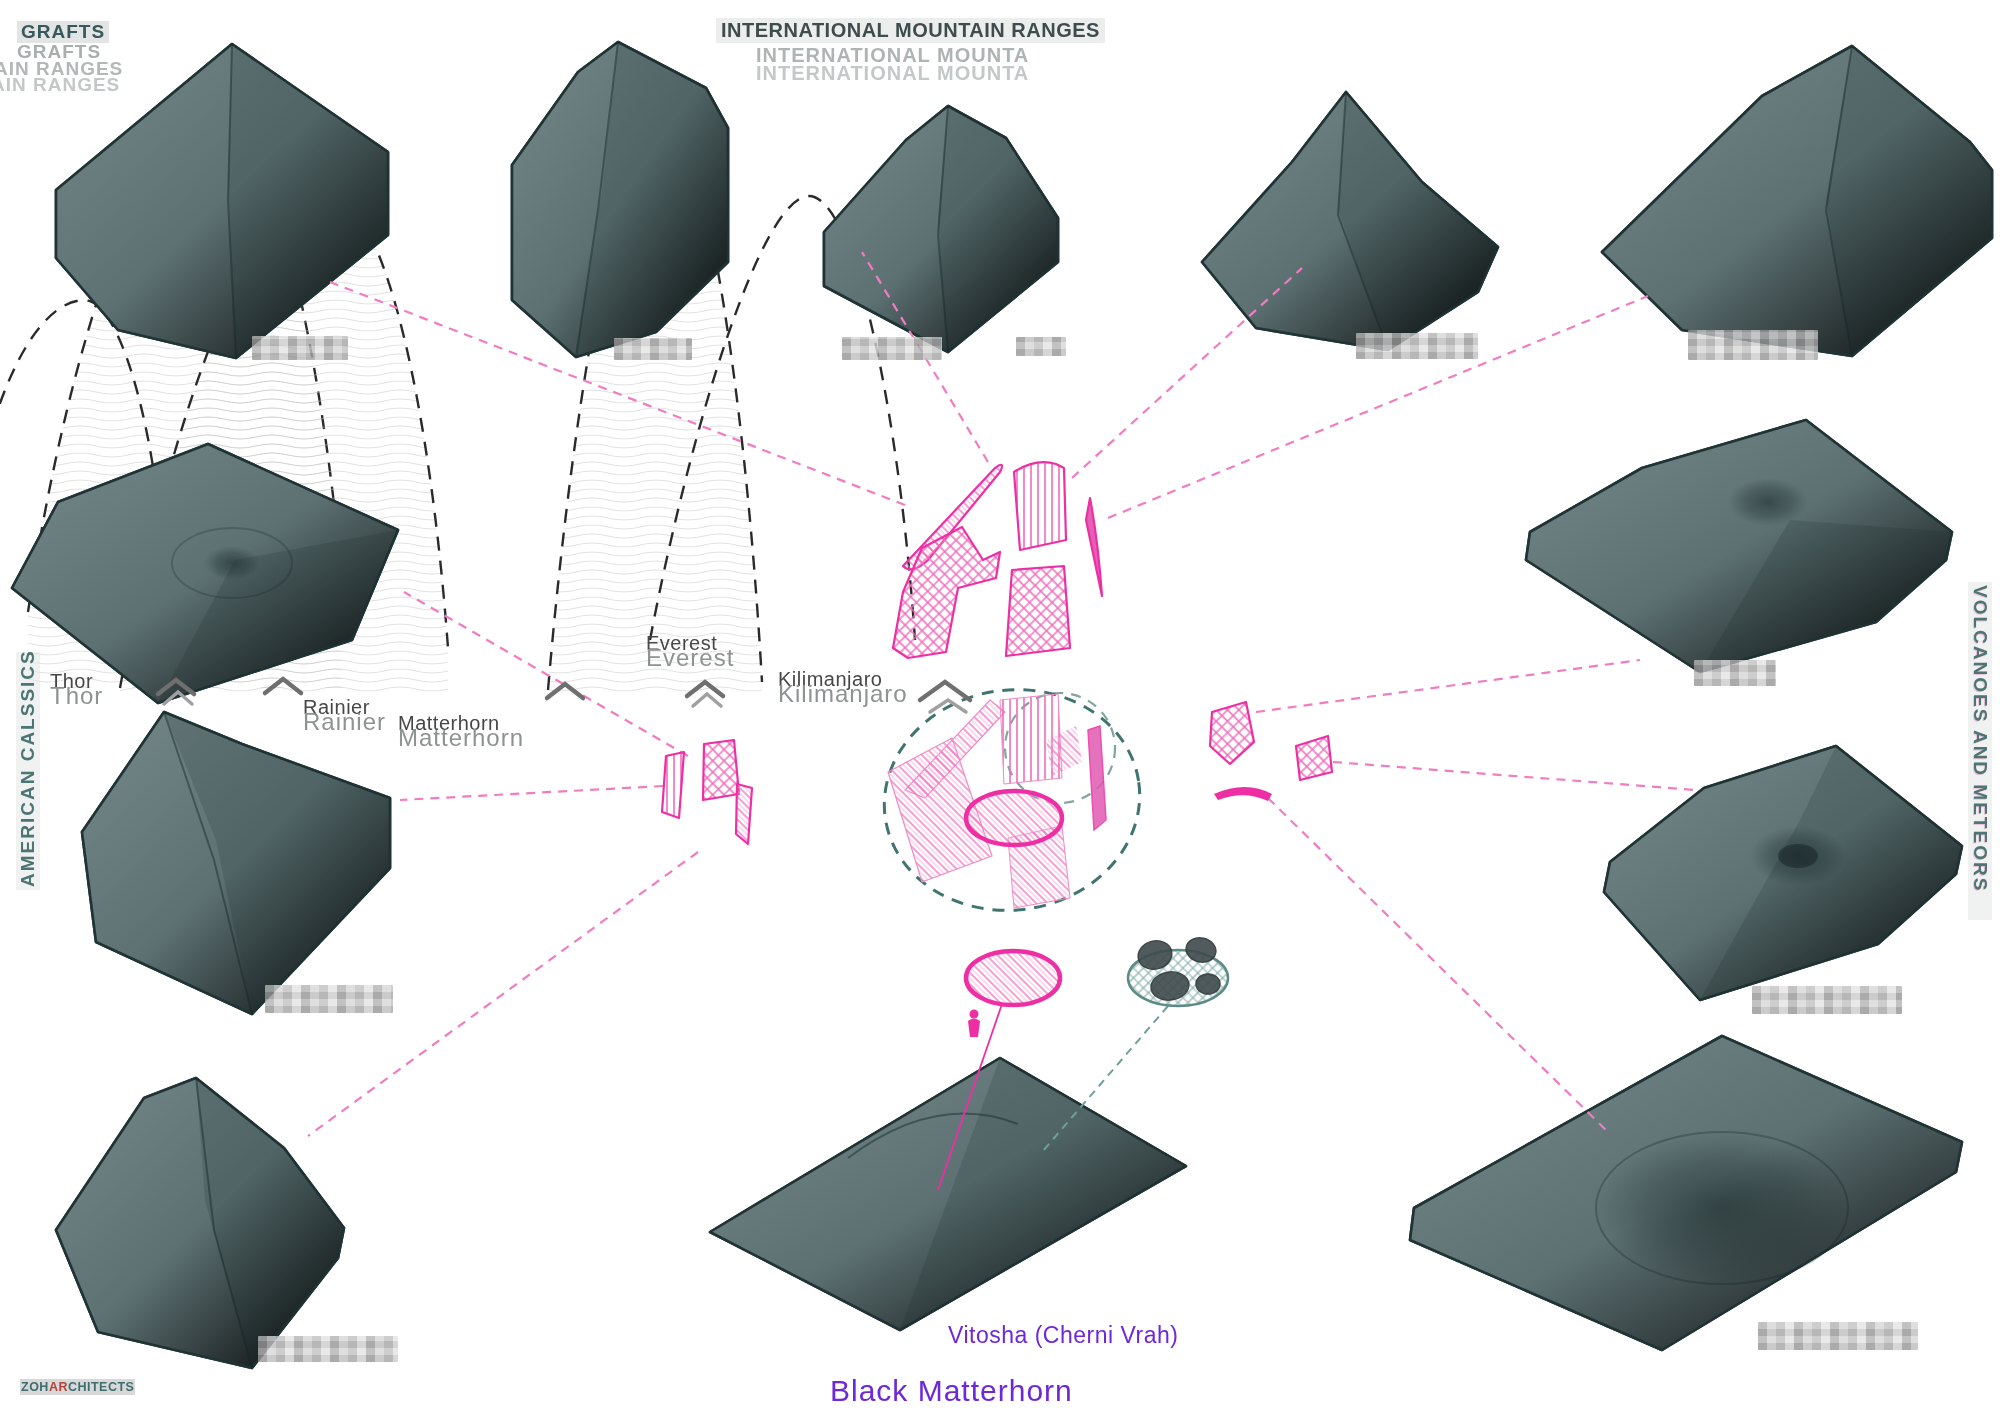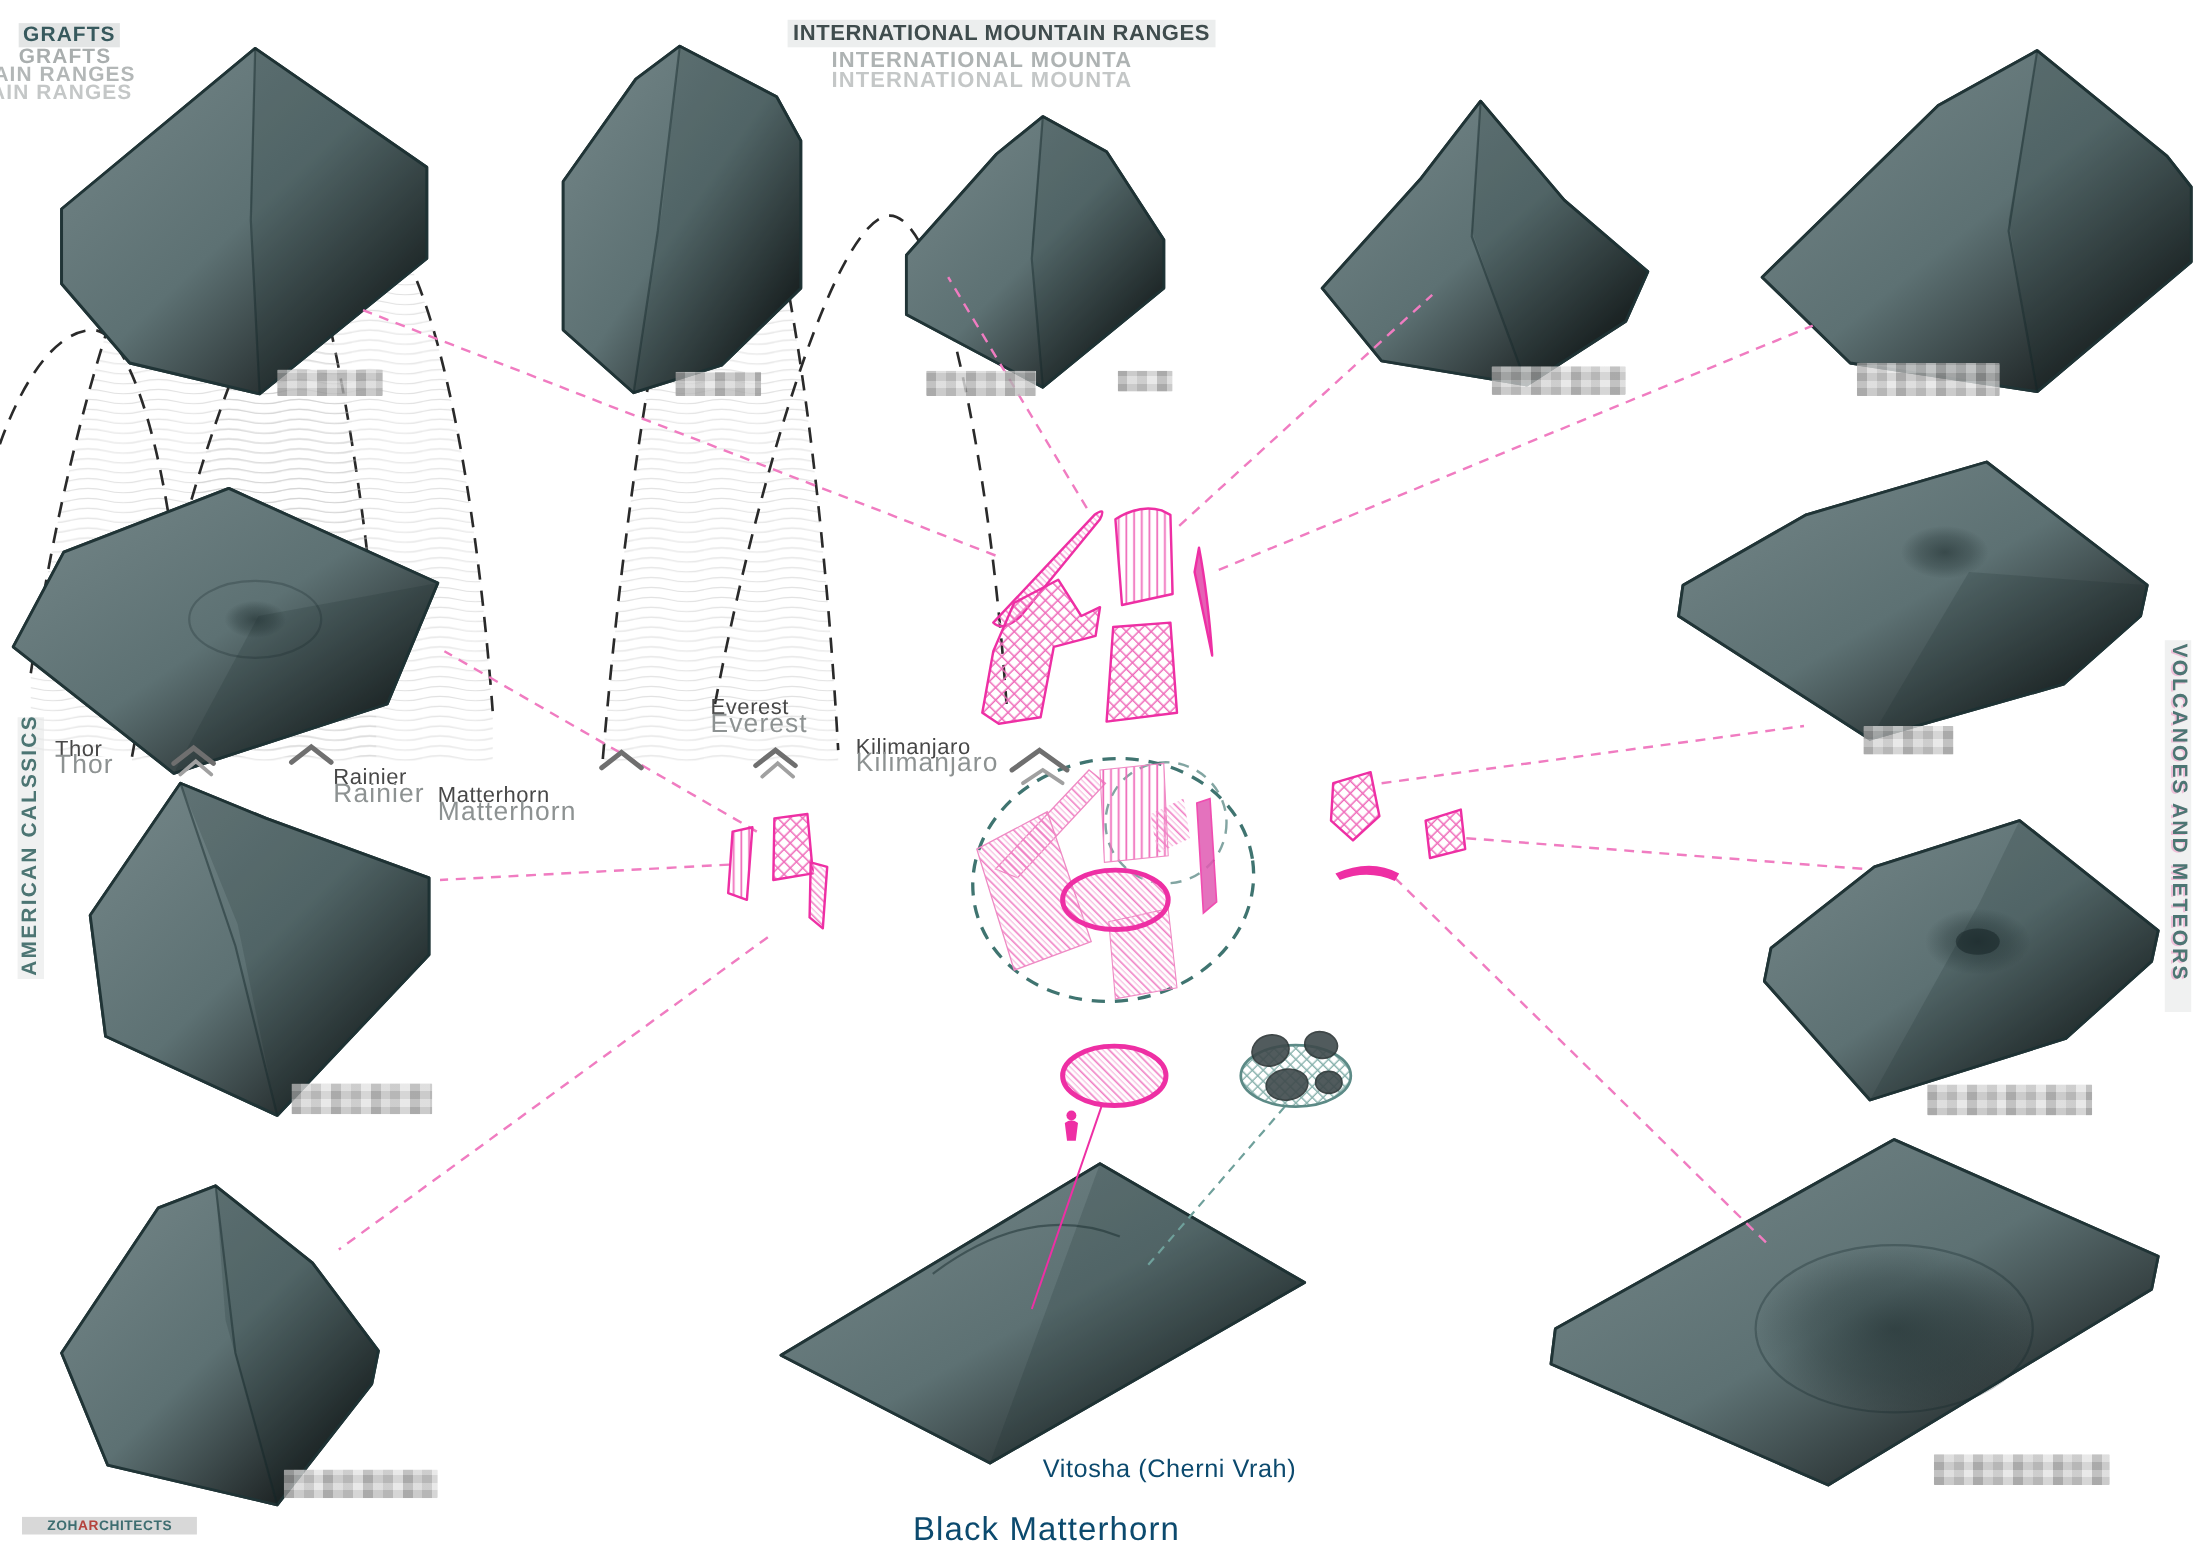--- a/index.html
+++ b/index.html
@@ -21,25 +21,25 @@
   .vert-right{text-shadow:1px 1px 0 rgba(240,80,160,.30);}
   
   .gl{white-space:nowrap;margin-left:38px;}
   .gl .t{display:block;font-size:20px;color:#474747;letter-spacing:.5px;}
   .gl .b{display:block;font-size:24px;color:#8d9292;letter-spacing:1px;margin-top:-11px;}
   
   .mosaic{position:absolute;opacity:.8;border-radius:1px;background:
     repeating-linear-gradient(0deg, rgba(0,0,0,.08) 0 7px, rgba(255,255,255,.18) 7px 14px),
     repeating-linear-gradient(90deg,#a3a3a3 0 9px,#cfcfcf 9px 18px,#b4b4b4 18px 27px,#dedede 27px 36px);}
   
-  .pinkcap{color:#0c4a6e;white-space:nowrap;}
+  .pinkcap{color:#6d28d9;white-space:nowrap;}
   .caption-model{font-size:23px;letter-spacing:.5px;}
   .caption-project{font-size:30px;letter-spacing:1px;}
   
-  .logo{background:#d8d8d8;padding:1px 23px;font-size:12.5px;font-weight:700;letter-spacing:.5px;white-space:nowrap;}
+  .logo{background:#d8d8d8;padding:1px 1px;font-size:12.5px;font-weight:700;letter-spacing:.5px;white-space:nowrap;}
   .logo .c1{color:#3e6d70;} .logo .c2{color:#b4423c;} .logo .c3{color:#3e6d70;}
   
   .mb{fill:url(#gm);stroke:#203436;stroke-width:2.6;stroke-linejoin:round;}
   .ms{fill:url(#scan);stroke:none;}
   .sh{fill:#122527;opacity:.16;stroke:none;}
   .rg{stroke:rgba(18,37,39,.45);stroke-width:2;fill:none;}
   .bell{stroke:#2a2a2a;stroke-width:2.4;stroke-dasharray:14 10;fill:none;}
   .bellfill{fill:url(#topo);opacity:.55;stroke:none;}
   .pc{stroke:#f07cc1;stroke-width:2.2;stroke-dasharray:9 7;fill:none;}
   .chev{stroke:#6f6f6f;stroke-width:4.5;fill:none;stroke-linecap:round;}

